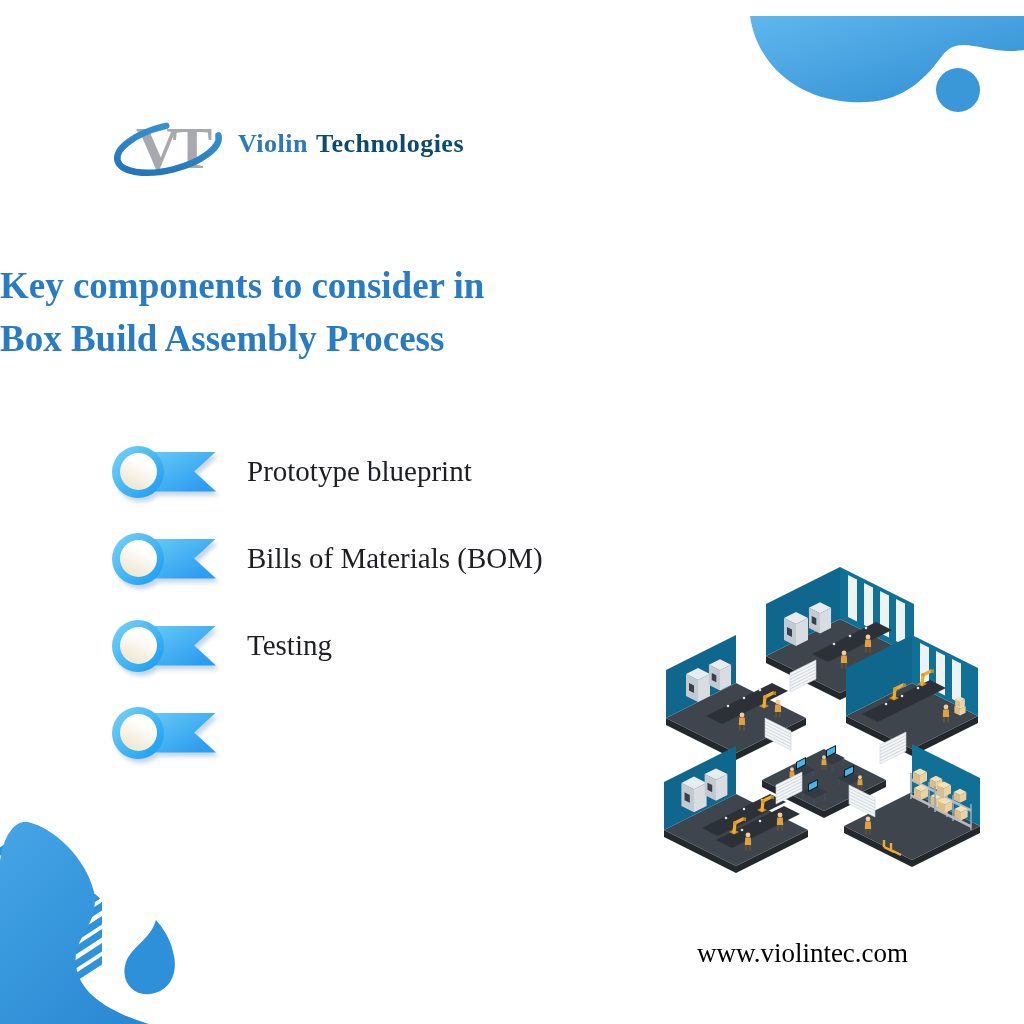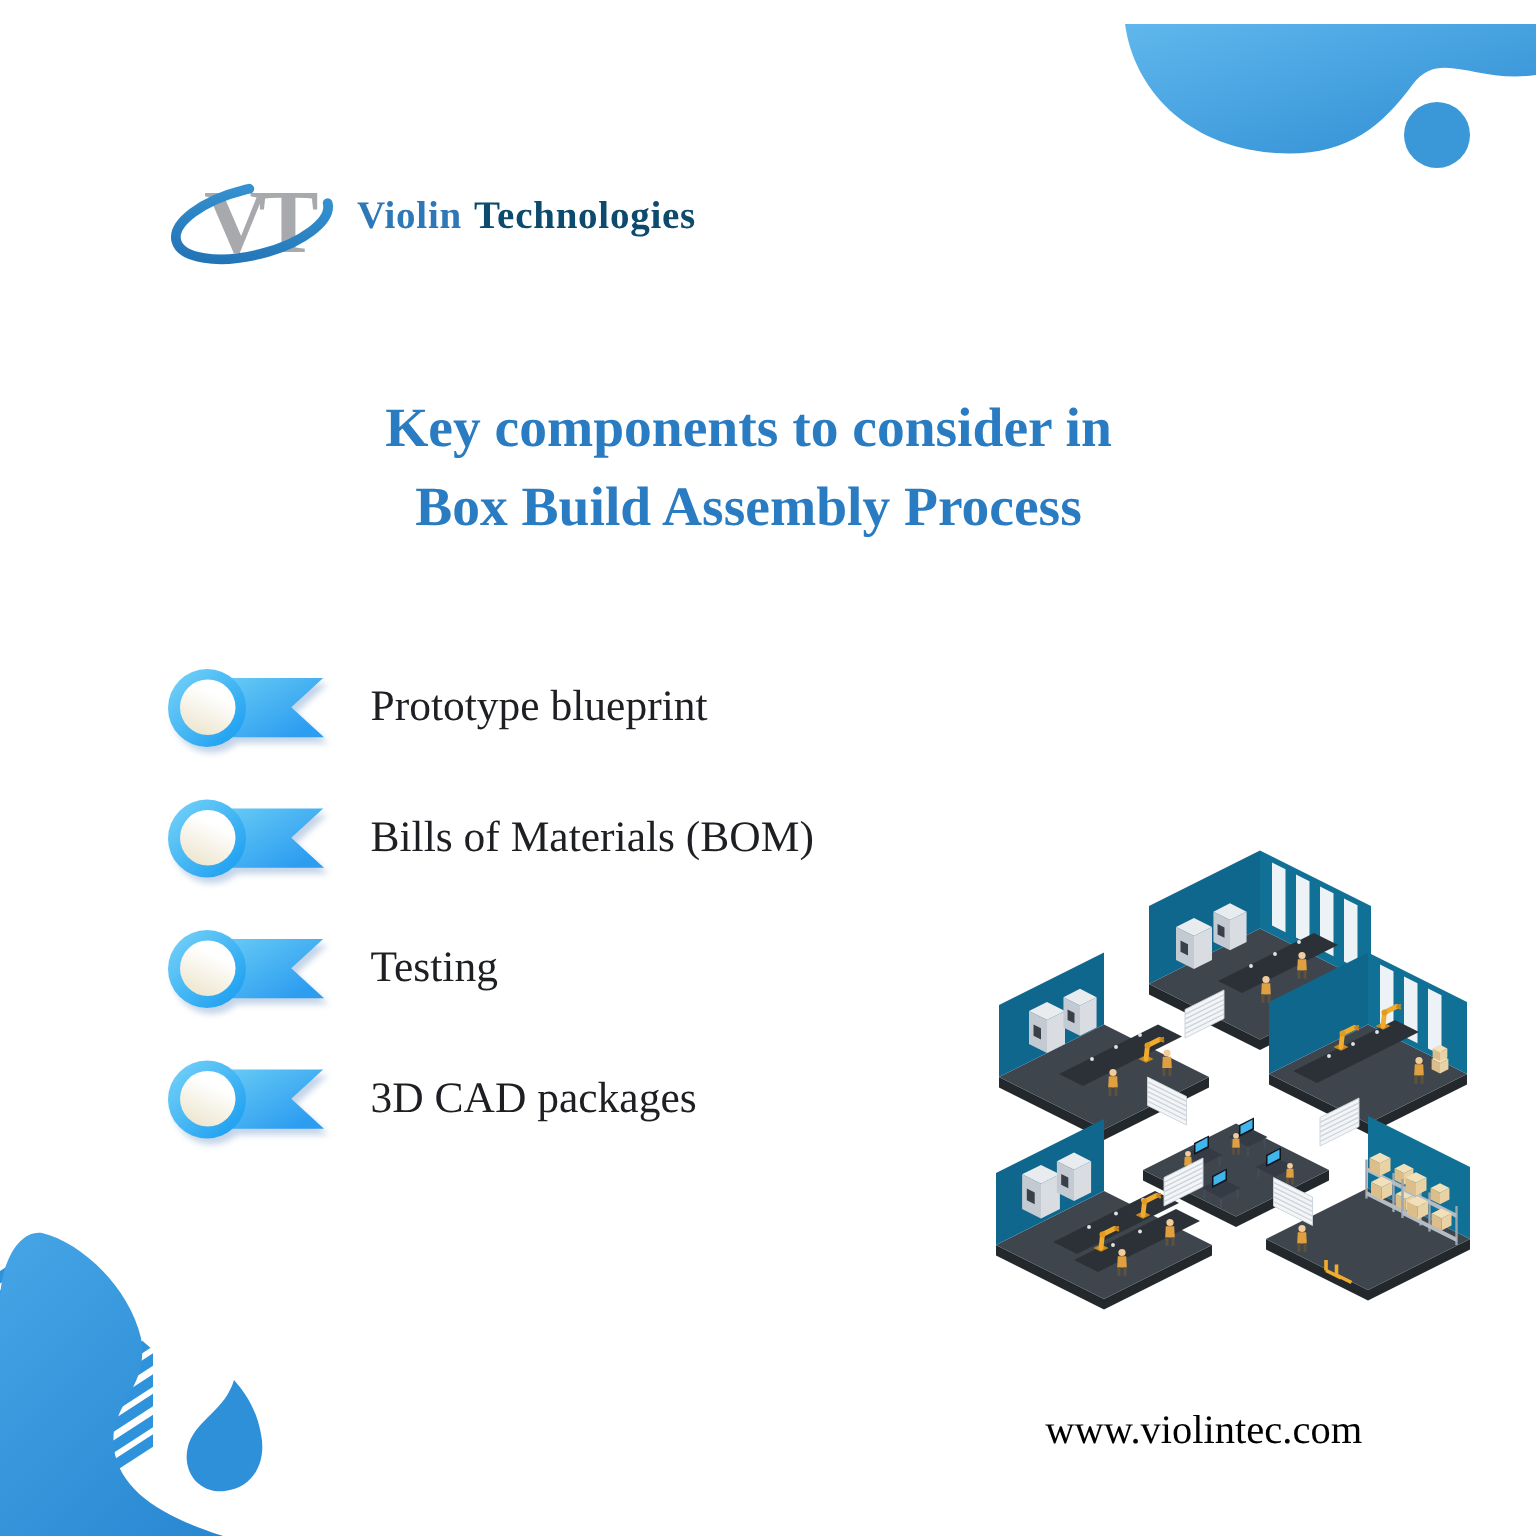--- a/index.html
+++ b/index.html
@@ -12,21 +12,21 @@
   .decor-bl{left:0;bottom:0;width:240px;height:232px;}
 
   
   .logo{position:absolute;left:110px;top:90px;display:flex;align-items:center;gap:12px;}
   .logo-mark{width:116px;height:76px;flex:none;}
   .wordmark{font-size:26px;font-weight:bold;letter-spacing:.5px;display:flex;gap:8px;align-items:flex-start;}
   .wm-blue{color:#2e78b8;}
   .wm-gray{color:#0c4a6e;}
 
   
-  .title{position:absolute;top:243px;left:0;width:998px;text-align:center;
+  .title{position:absolute;top:243px;left:0;width:998px;text-align:left;
          font-weight:bold;font-size:37px;line-height:53px;color:#2a7cc2;}
 
   
   .list{position:absolute;left:112px;top:412px;}
   .item{display:flex;align-items:center;height:87px;}
   .bullet{position:relative;width:104px;height:54px;flex:none;
           filter:drop-shadow(3px 4px 2px rgba(125,160,205,.45));}
   .bullet .ribbon{position:absolute;left:26px;top:7px;width:78px;height:40px;
           background:linear-gradient(150deg,#67cbf5 8%,#2d9df0 85%);
           clip-path:polygon(0 0,100% 0,72% 50%,100% 100%,0 100%);
@@ -143,21 +143,20 @@
         </div>
       <div class="item-label">Testing</div>
     </div>
     <div class="item">
       <div class="bullet">
           <div class="ribbon"></div>
           <div class="ring">
             <div class="core"></div>
           </div>
         </div>
-      <div class="item-label">3D CAD packages</div>
     </div>
   </div>
 
   <svg class="factory" viewBox="0 0 382 332" aria-hidden="true">
     <defs>
       <g id="machine">
         <polygon points="-12,-22 0,-28 12,-22 0,-16" fill="#e9ecef"></polygon>
         <polygon points="-12,-22 0,-16 0,6 -12,0" fill="#c4cad1"></polygon>
         <polygon points="0,-16 12,-22 12,0 0,6" fill="#d9dde2"></polygon>
         <polygon points="-9,-13 -4,-10.5 -4,-3 -9,-5.5" fill="#39404a"></polygon>

